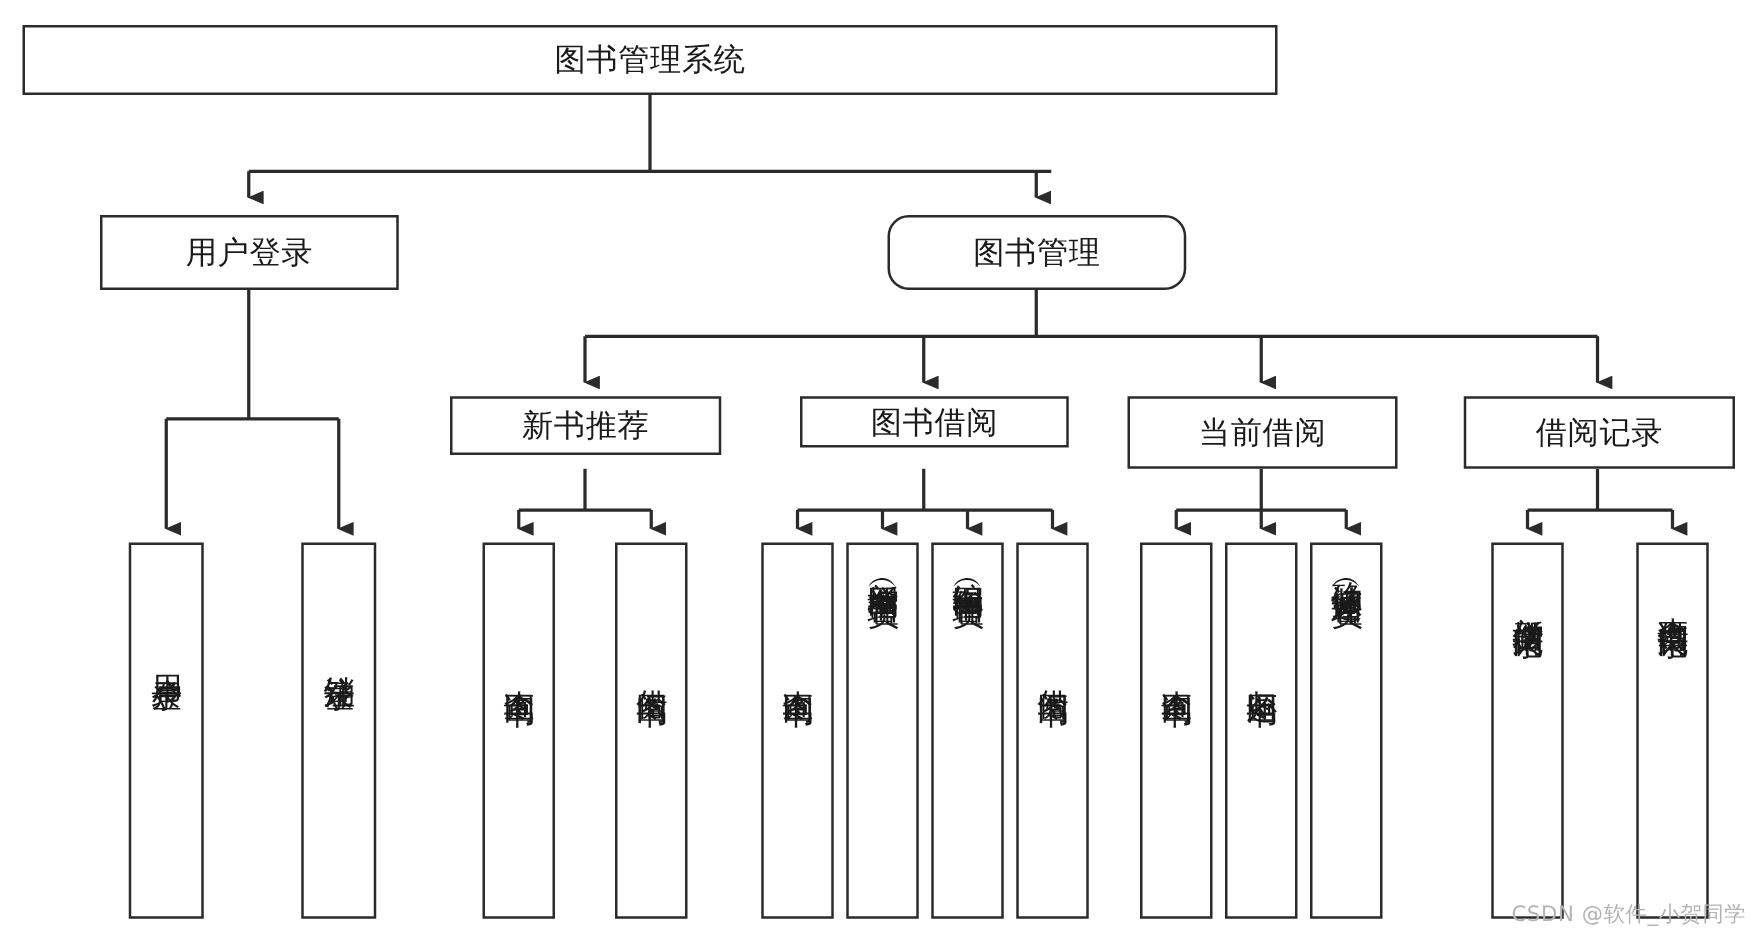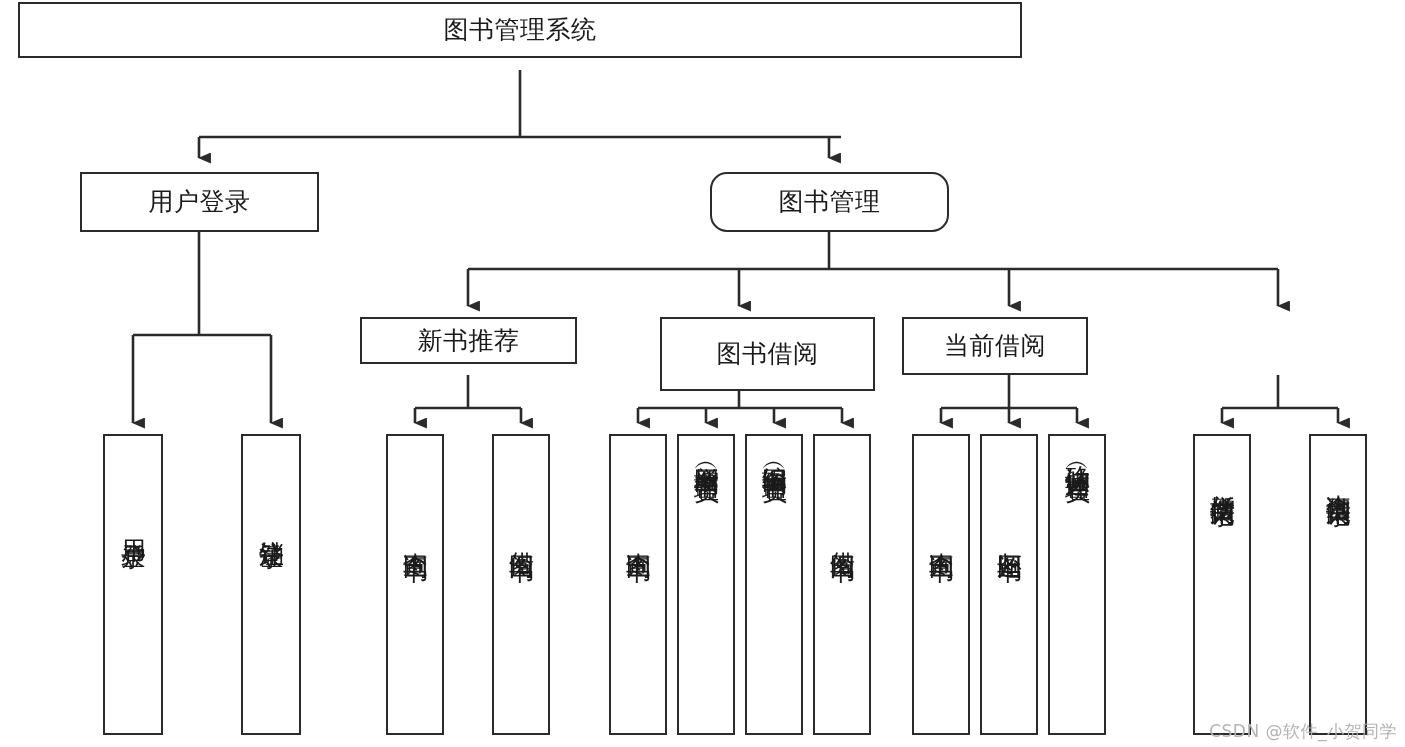--- a/index.html
+++ b/index.html
@@ -132,39 +132,42 @@
       <path d="M1009,408 L1009,423" marker-end="url(#arrow)"></path>
       <path d="M1077,408 L1077,423" marker-end="url(#arrow)"></path>
 
       <path d="M1278,375 L1278,408"></path>
       <path d="M1222,408 L1338,408"></path>
       <path d="M1222,408 L1222,423" marker-end="url(#arrow)"></path>
       <path d="M1338,408 L1338,423" marker-end="url(#arrow)"></path>
     </g>
   </svg>
 
-  <div class="node h root" style="left:18px; top:2px; width:1004px; height:56px;">
+  <div class="node h root" style="left:18px; top:20px; width:1004px; height:56px;">
     <span class="label">图书管理系统</span>
   </div>
 
   <div class="node h" style="left:80px; top:172px; width:239px; height:60px;">
     <span class="label">用户登录</span>
   </div>
   <div class="node h" style="left:710px; top:172px; width:239px; height:60px;border-radius:17px;">
     <span class="label">图书管理</span>
   </div>
 
   <div class="node h" style="left:360px; top:317px; width:217px; height:47px;">
     <span class="label">新书推荐</span>
   </div>
-  <div class="node h" style="left:660px; top:317px; width:215px; height:74px;">
+  <div class="node h" style="left:640px; top:317px; width:215px; height:41px;">
     <span class="label">图书借阅</span>
   </div>
-  <div class="node h" style="left:902px; top:317px; width:186px; height:58px;">
+  <div class="node h" style="left:902px; top:317px; width:216px; height:58px;">
     <span class="label">当前借阅</span>
+  </div>
+  <div class="node h" style="left:1171px; top:317px; width:217px; height:58px;">
+    <span class="label">借阅记录</span>
   </div>
 
   <div class="node v mid" style="left:103px; top:434px; width:60px; height:301px;">
     <span class="label">用户登录</span>
   </div>
   <div class="node v mid" style="left:241px; top:434px; width:60px; height:301px;">
     <span class="label">注销登录</span>
   </div>
 
   <div class="node v mid2" style="left:386px; top:434px; width:58px; height:301px;">

